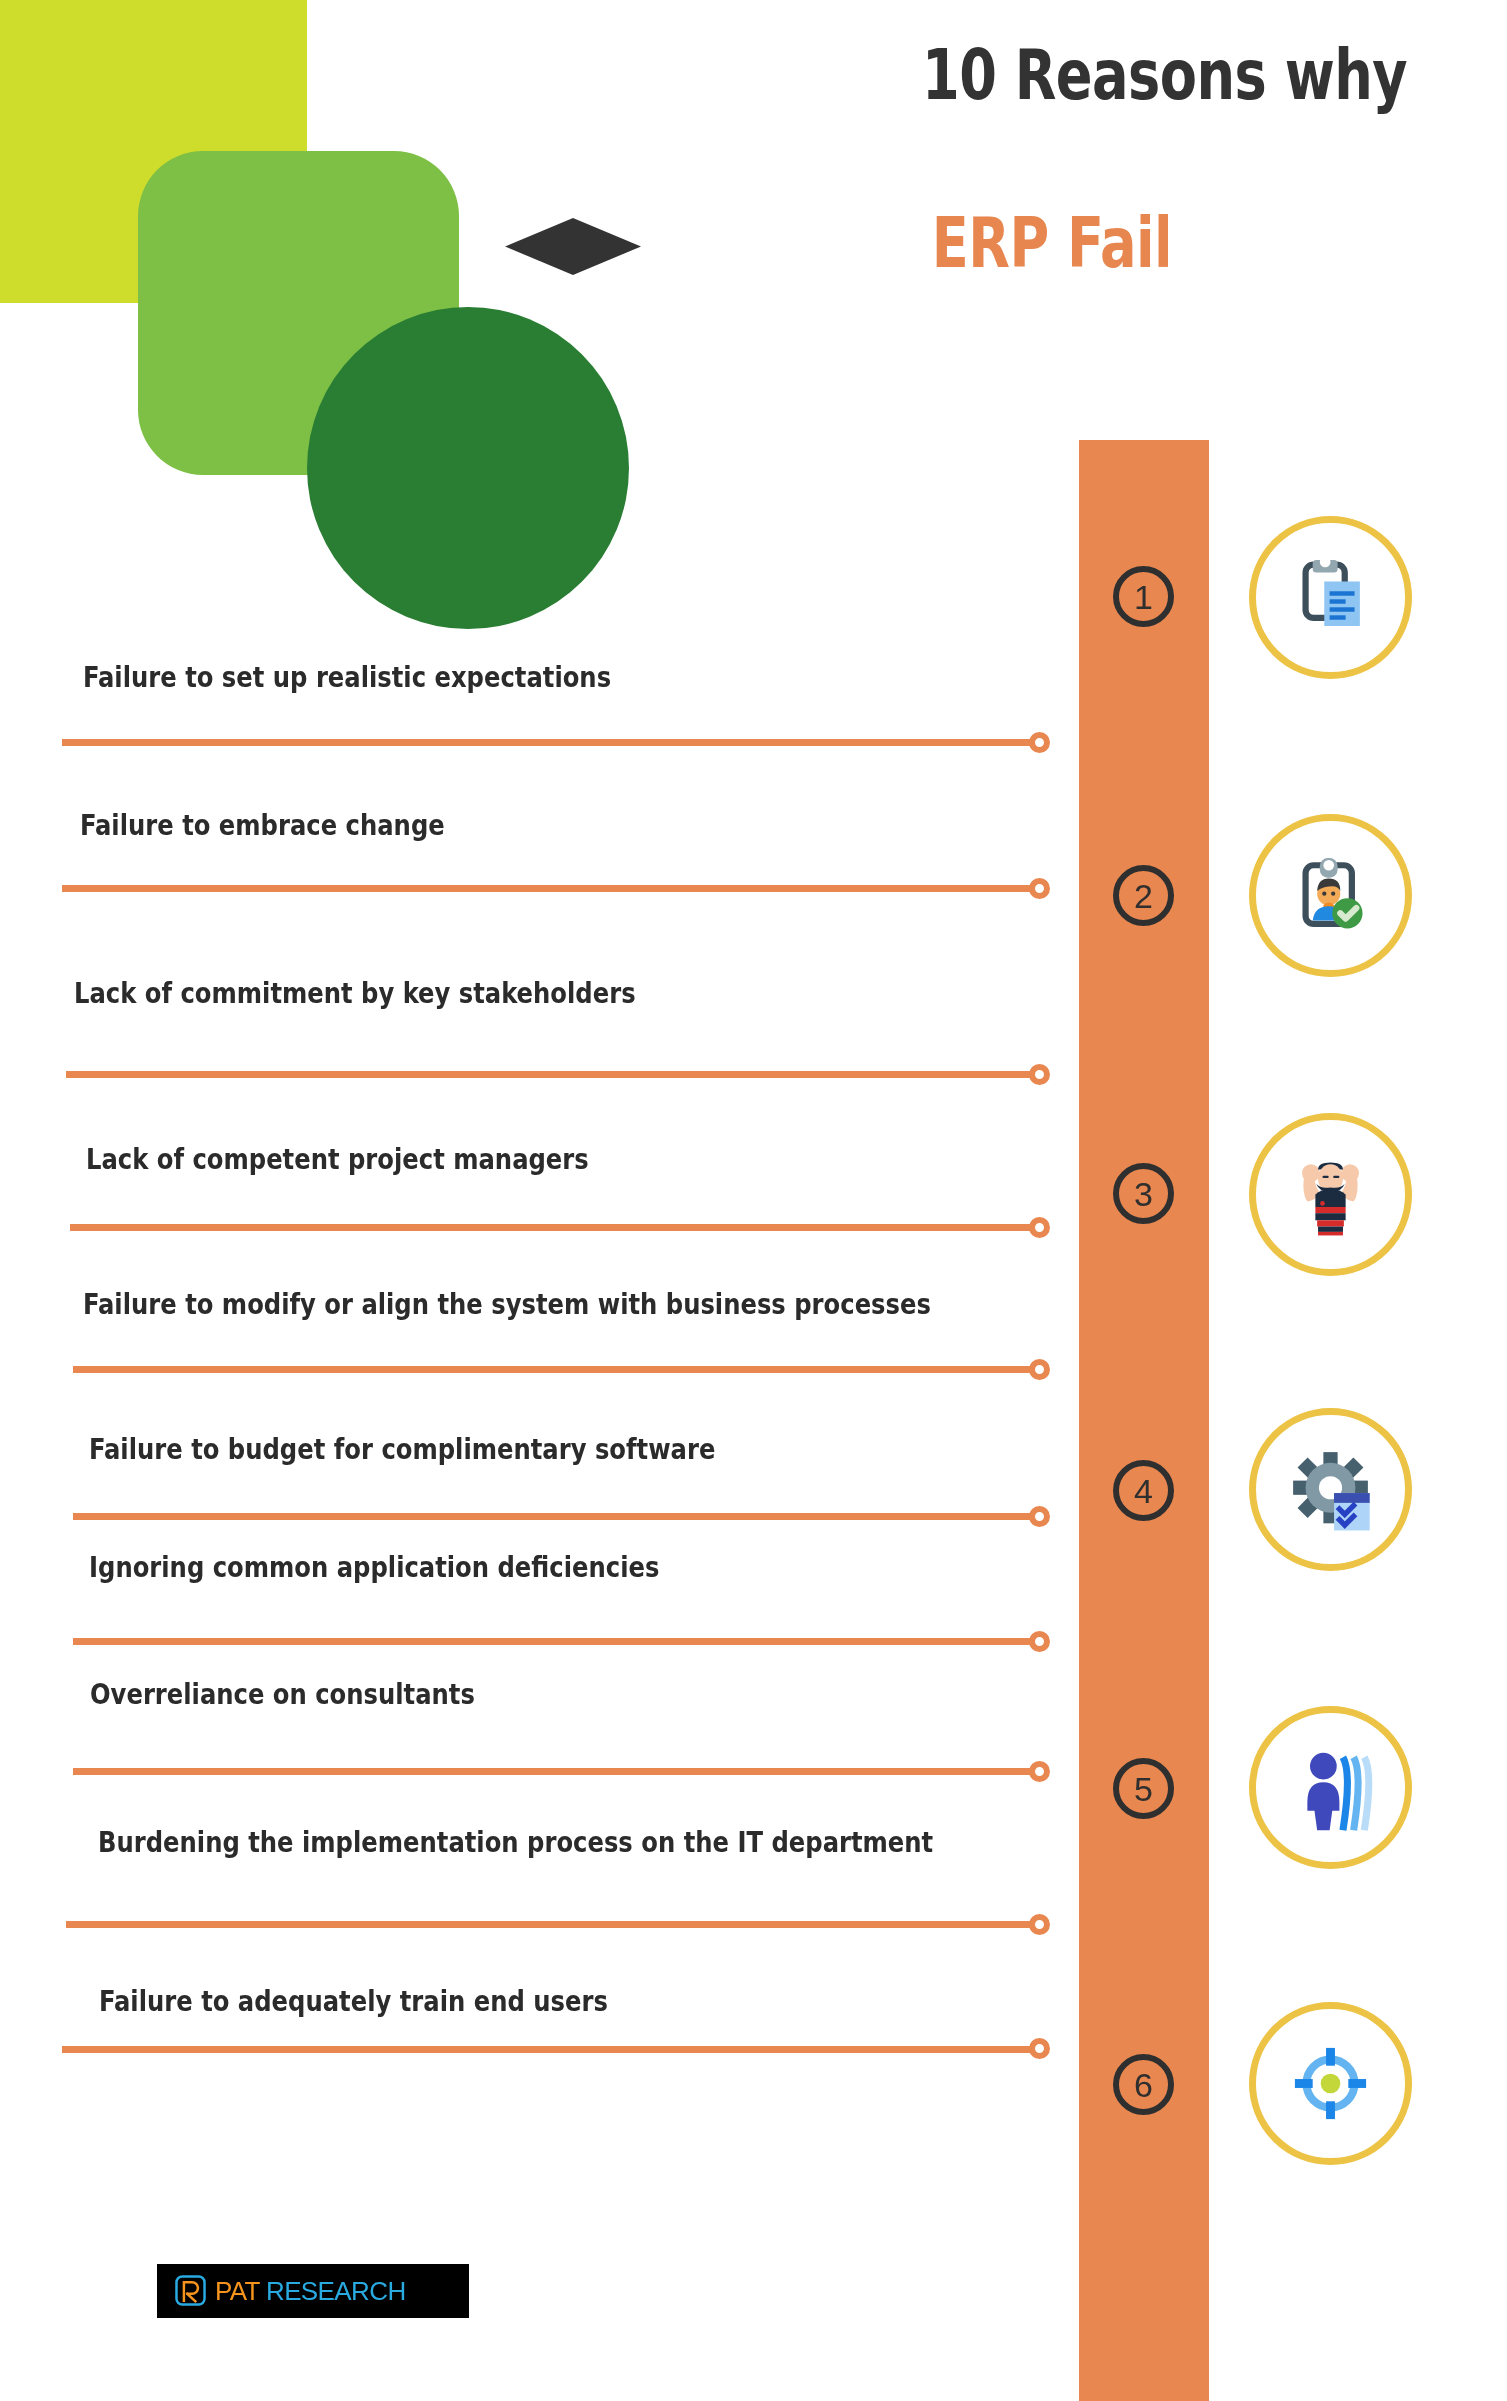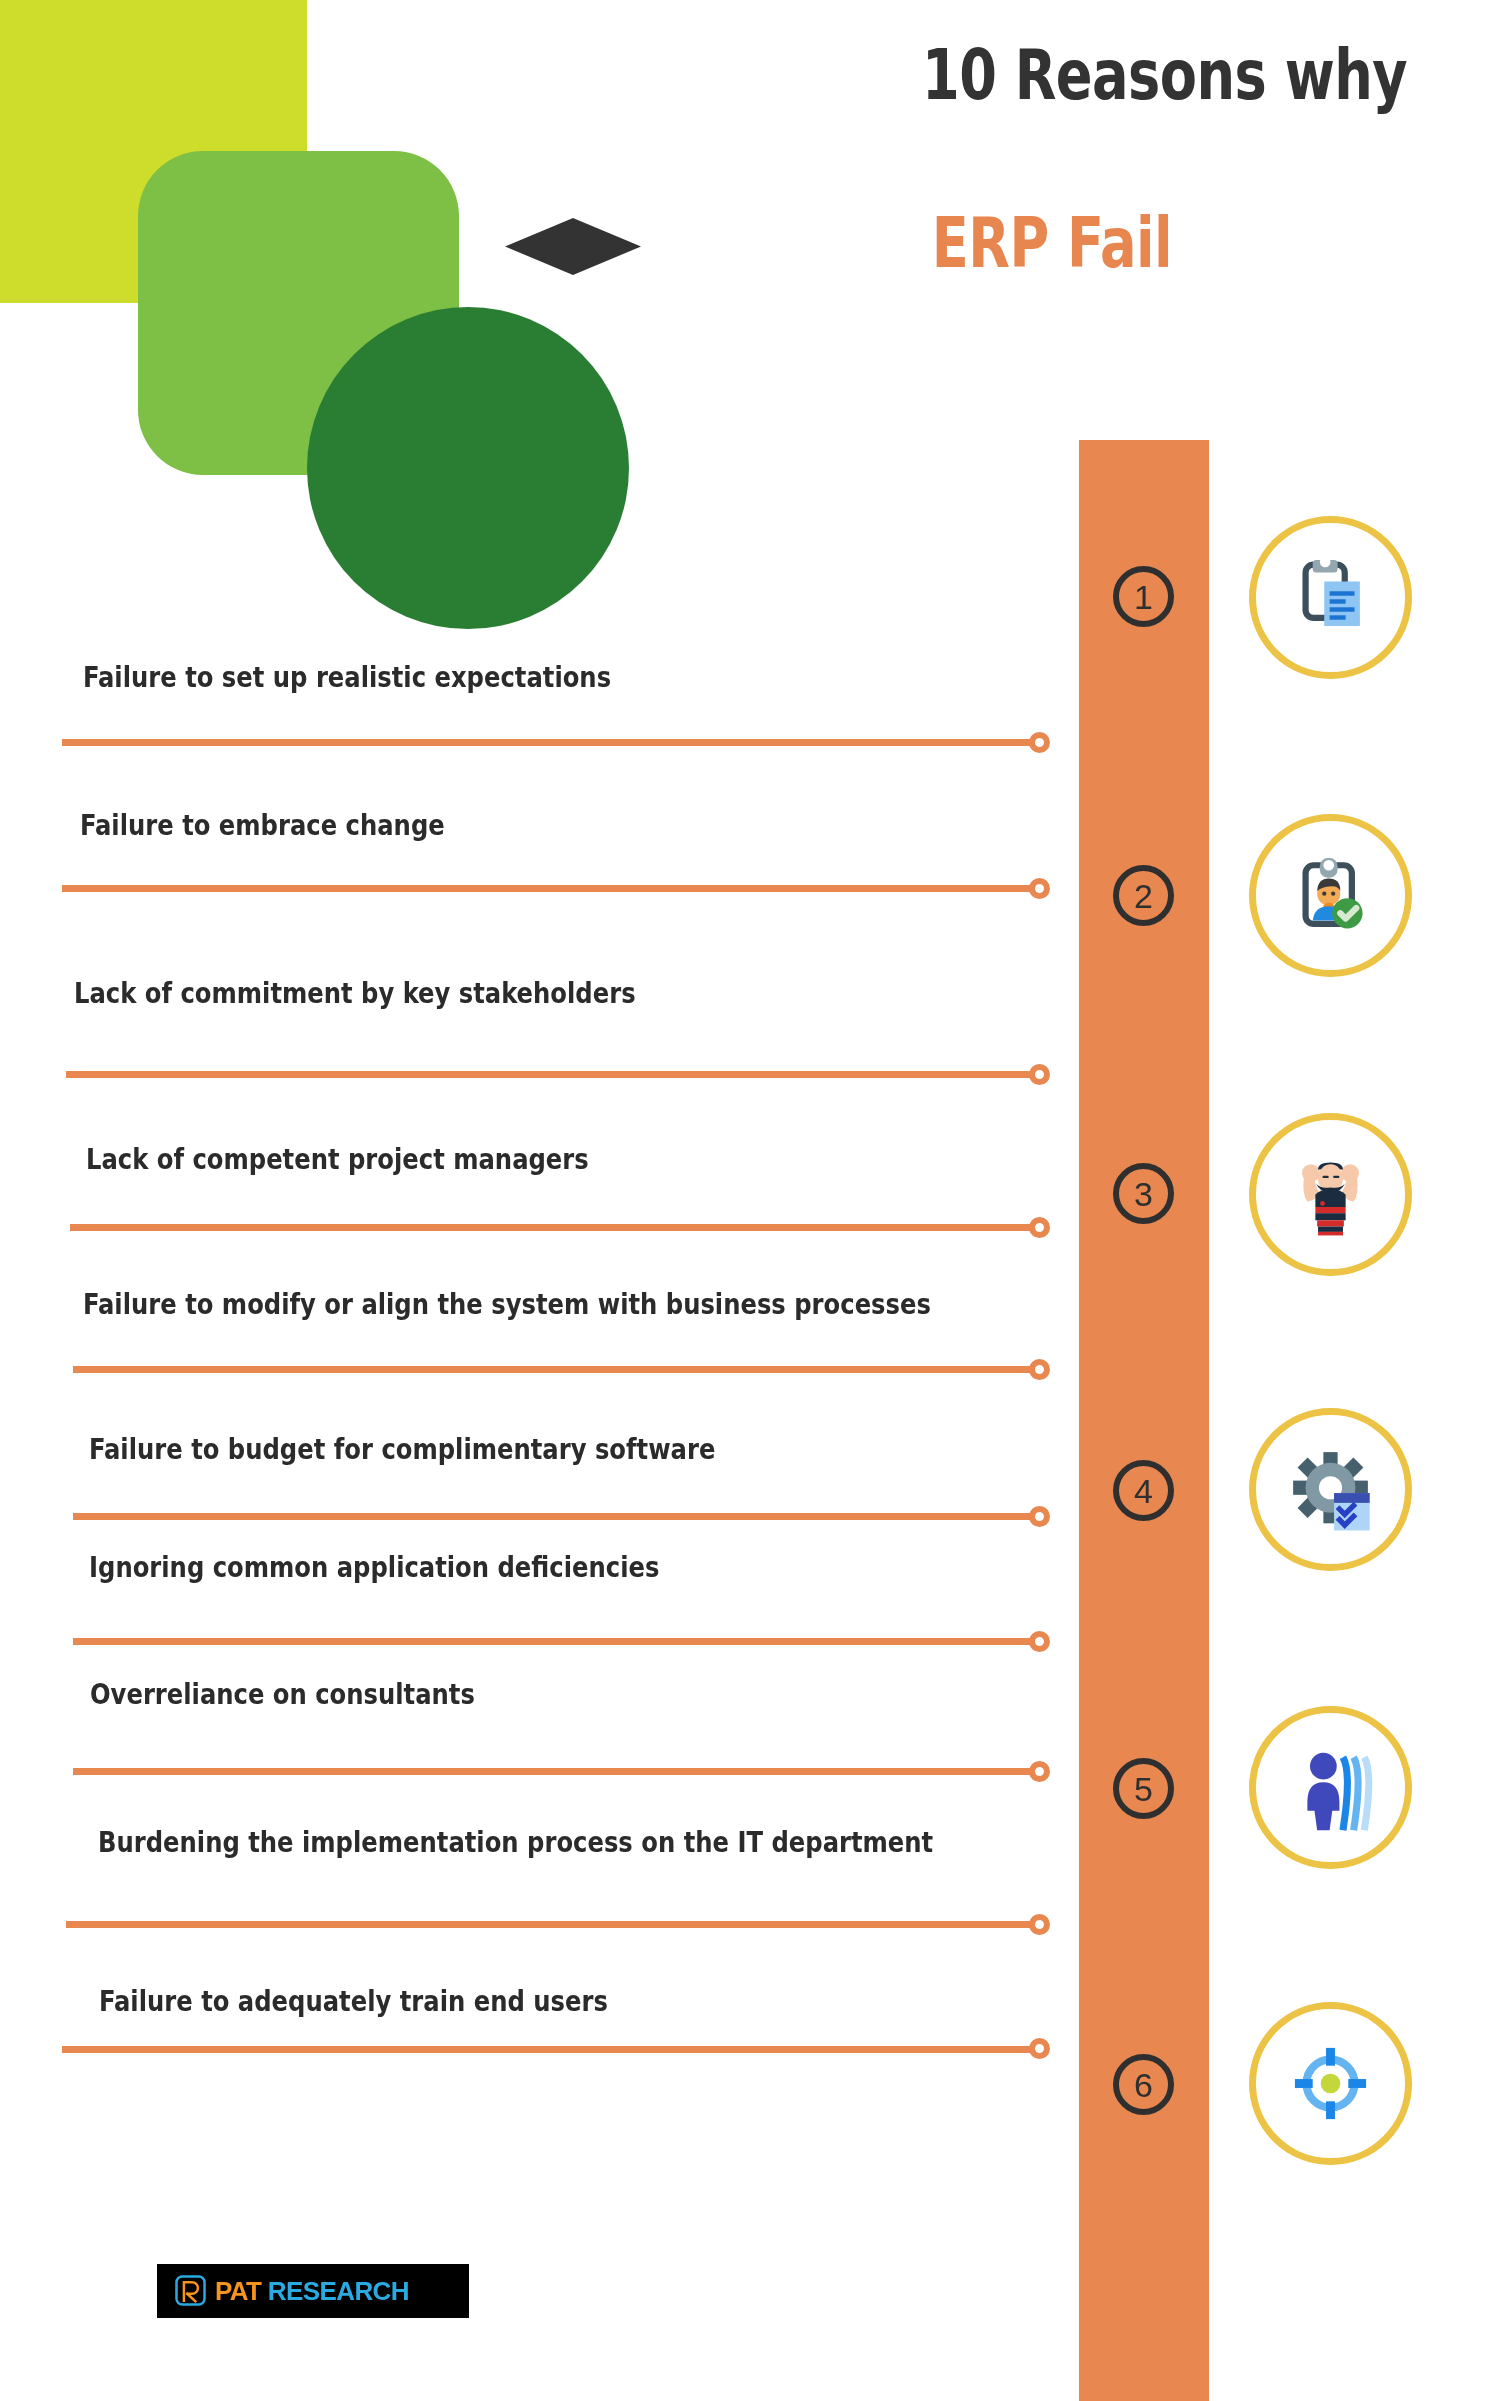--- a/index.html
+++ b/index.html
@@ -102,21 +102,21 @@
   
   .logo{
     position:absolute;left:157px;top:2264px;
     width:312px;height:54px;background:#000000;
     display:flex;align-items:center;
   }
   .logo-mark{margin-left:16.6px;display:block;}
   .logo-text{
     margin-left:8.3px;
     font-family:"Liberation Sans",sans-serif;
-    font-weight:bold;font-size:26px;letter-spacing:-0.6px;line-height:1;
+    font-weight:normal;font-size:26px;letter-spacing:-0.6px;line-height:1;
   }
   .logo-pat{color:#f7941d;}
   .logo-research{color:#29abe2;}
 </style>
 </head>
 <body>
 
 <div class="stage">
 
   <div class="deco-rect"></div>

